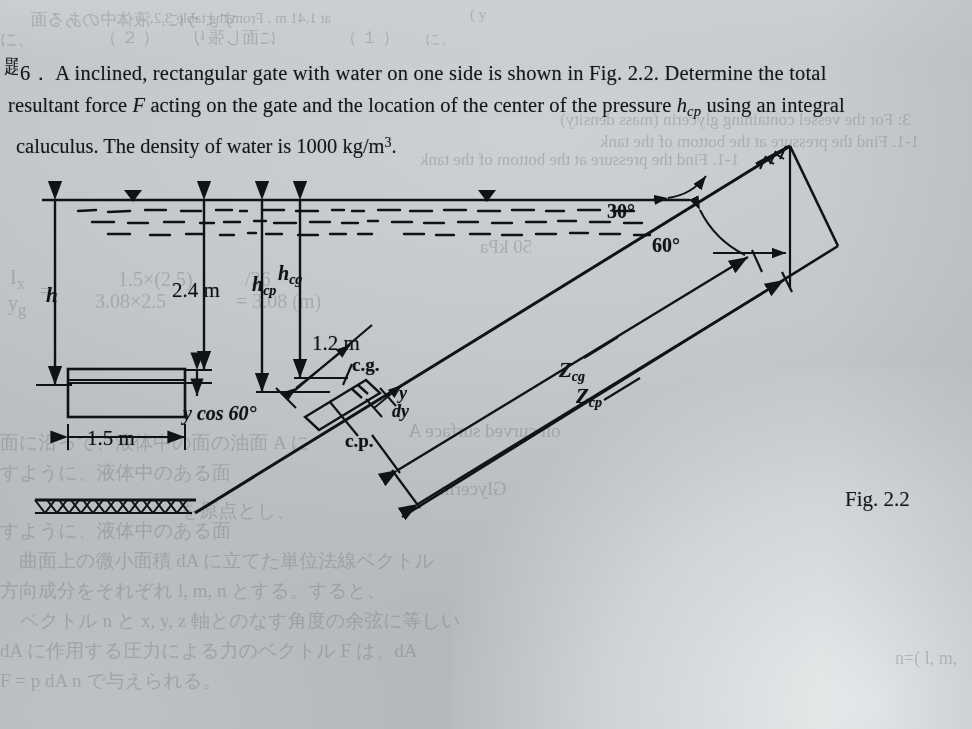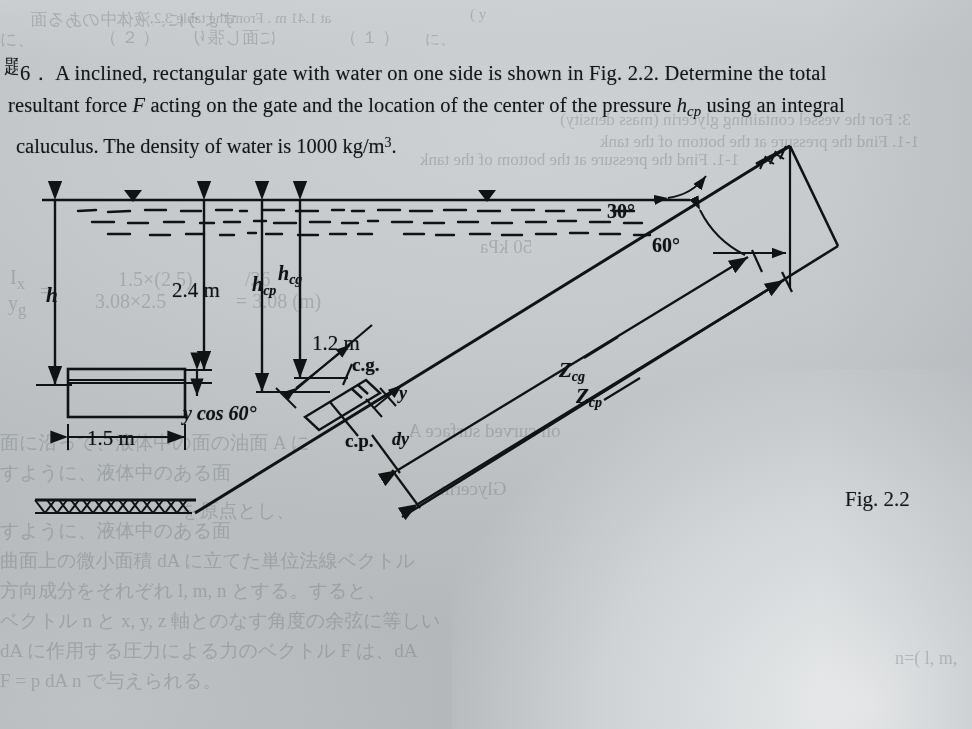--- a/index.html
+++ b/index.html
@@ -137,23 +137,23 @@
   <div class="ghost ghost-serif" style="left:40px; top:280px; font-size:20px;">=</div>
 
   <div class="ghost ghost-serif" style="left:480px; top:236px; font-size:19px;"><span class="flip">50 kPa</span></div>
   <div class="ghost ghost-serif" style="left:408px; top:420px; font-size:19px;"><span class="flip">on curved surface A</span></div>
   <div class="ghost ghost-serif" style="left:440px; top:478px; font-size:19px;"><span class="flip">Glycerin</span></div>
 
   <div class="ghost ghost-serif" style="left:0px; top:430px; font-size:19px;"><span>面に沿って、液体中の面の油面 A に</span></div>
   <div class="ghost ghost-serif" style="left:0px; top:460px; font-size:19px;"><span>すように、液体中のある面</span></div>
   <div class="ghost ghost-serif" style="left:180px; top:498px; font-size:19px;"><span>を原点とし、</span></div>
   <div class="ghost ghost-serif" style="left:0px; top:518px; font-size:19px;"><span>すように、液体中のある面</span></div>
-  <div class="ghost ghost-serif" style="left:0px; top:548px; font-size:19px;"><span>曲面上の微小面積 dA に立てた単位法線ベクトル</span></div>
+  <div class="ghost ghost-serif" style="left:0px; top:548px; font-size:19px;padding-left:19px;"><span>曲面上の微小面積 dA に立てた単位法線ベクトル</span></div>
   <div class="ghost ghost-serif" style="left:0px; top:578px; font-size:19px;"><span>方向成分をそれぞれ l, m, n とする。すると、</span></div>
-  <div class="ghost ghost-serif" style="left:0px; top:608px; font-size:19px;"><span>ベクトル n と x, y, z 軸とのなす角度の余弦に等しい</span></div>
+  <div class="ghost ghost-serif" style="left:0px; top:608px; font-size:19px;padding-left:20px;"><span>ベクトル n と x, y, z 軸とのなす角度の余弦に等しい</span></div>
   <div class="ghost ghost-serif" style="left:0px; top:638px; font-size:19px;"><span>dA に作用する圧力による力のベクトル F は、dA</span></div>
   <div class="ghost ghost-serif" style="left:0px; top:668px; font-size:19px;"><span>F = p dA n で与えられる。</span></div>
   <div class="ghost ghost-serif" style="left:895px; top:648px; font-size:18px;"><span>n=( l, m,</span></div>
 
   <div id="problem-text">
     <div class="line l1"><span class="kanji-head">題</span><span>6． A inclined, rectangular gate with water on one side is shown in Fig. 2.2. Determine the total</span></div>
     <div class="line l2"><span>resultant force </span><span class="ital">F</span><span> acting on the gate and the location of the center of the pressure </span><span class="ital">h</span><span class="sub">cp</span><span> using an integral</span></div>
     <div class="line l3"><span>caluculus. The density of water is 1000 kg/m</span><span class="sup">3</span><span>.</span></div>
   </div>
 
@@ -330,21 +330,21 @@
   <div class="lbl lbl-bold" style="left:183px; top:402px; font-size:20px;"><span style="font-style:italic;">y cos 60°</span></div>
 
   <div class="lbl" style="left:312px; top:331px; font-size:21px;"><span>1.2 m</span></div>
 
   <div class="lbl lbl-bold" style="left:352px; top:354px; font-size:19px;"><span>c.g.</span></div>
 
   <div class="lbl lbl-bold" style="left:345px; top:430px; font-size:19px;"><span>c.p.</span></div>
 
   <div class="lbl lbl-italic" style="left:399px; top:383px; font-size:18px;"><span>y</span></div>
 
-  <div class="lbl lbl-italic" style="left:392px; top:401px; font-size:18px;margin-top:28px;"><span>dy</span></div>
+  <div class="lbl lbl-italic" style="left:392px; top:401px; font-size:18px;"><span>dy</span></div>
 
   <div class="lbl lbl-bold" style="left:607px; top:200px; font-size:20px;"><span>30°</span></div>
 
   <div class="lbl lbl-bold" style="left:652px; top:234px; font-size:20px;"><span>60°</span></div>
 
   <div class="lbl lbl-italic" style="left:559px; top:342px; font-size:21px;margin-top:16px;"><span>Z</span><span style="font-size:14px; vertical-align:-4px;">cg</span></div>
 
   <div class="lbl lbl-italic" style="left:576px; top:384px; font-size:21px;"><span>Z</span><span style="font-size:14px; vertical-align:-4px;">cp</span></div>
 
   <div id="fig-caption">Fig. 2.2</div>

